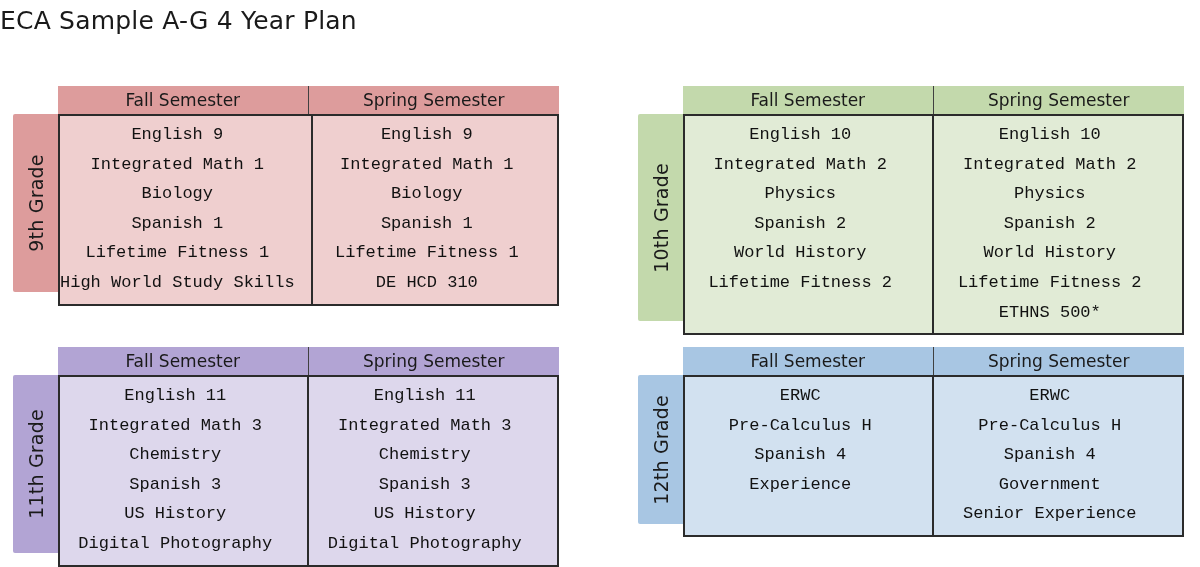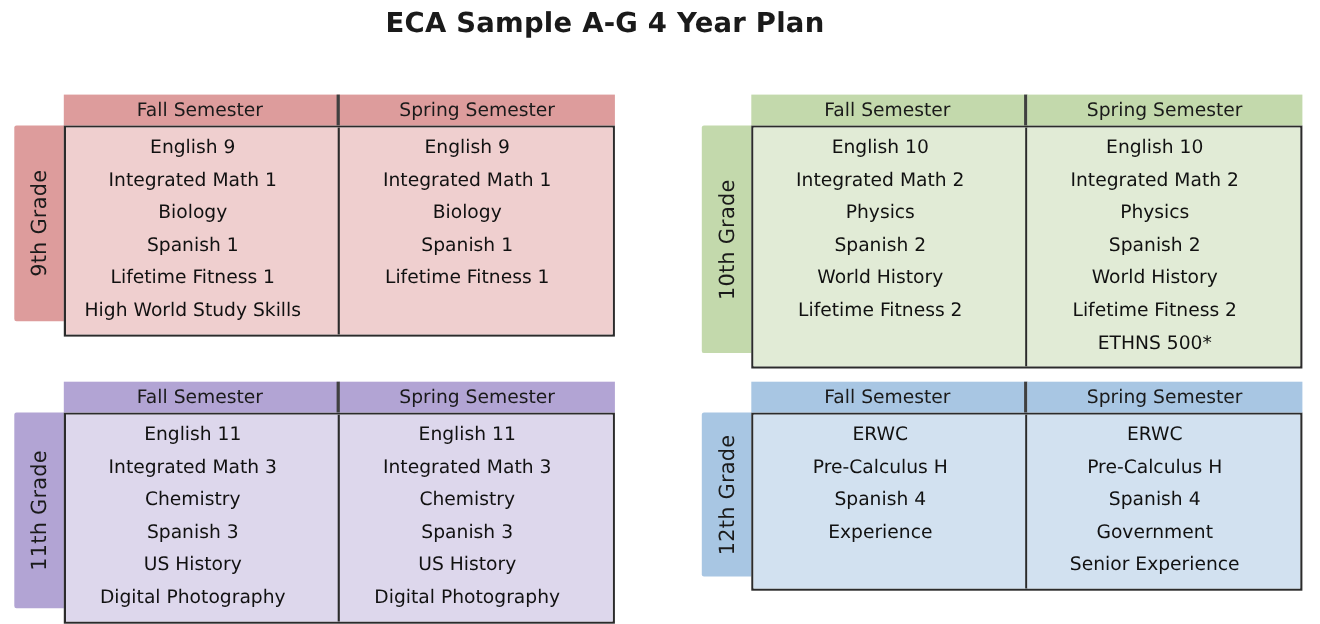--- a/index.html
+++ b/index.html
@@ -13,25 +13,25 @@
     position: relative;
     font-family: "DejaVu Sans", sans-serif;
     overflow: hidden;
   }
 
   #page-title {
     position: absolute;
     top: 6px;
     left: 0;
     width: 1100px;
-    text-align: center;
+    text-align: left;
     font-size: 25px;
     color: #1a1a1a;
     letter-spacing: 0.2px;
-    font-weight: 700;
+    font-weight: 400;
   }
 
   
   .plan-block {
     position: absolute;
   }
 
   .grade-tab {
     position: absolute;
     left: 0;
@@ -64,33 +64,34 @@
   .plan-header-cell {
     flex: 1 1 50%;
     display: flex;
     align-items: center;
     justify-content: center;
     font-size: 17px;
     color: #1a1a1a;
     box-sizing: border-box;
   }
   .plan-header-cell.left-col {
-    border-right: 3px solid #404040;
+    border-right: 1px solid #404040;
   }
 
   .plan-body {
     display: flex;
     width: 100%;
     box-sizing: border-box;
     border: 2px solid #2b2b2b;
   }
   .plan-col {
     flex: 1 1 50%;
     box-sizing: border-box;
     padding: 4px 16px 6px 0;
+    font-family: Liberation Mono, monospace;
   }
   .plan-col.left-col {
     border-right: 2px solid #2b2b2b;
   }
   .course-cell {
     text-align: center;
     font-size: 17px;
     color: #111111;
     line-height: 29.6px;
     white-space: nowrap;
@@ -130,20 +131,21 @@
           <div class="course-cell">Spanish 1</div>
           <div class="course-cell">Lifetime Fitness 1</div>
           <div class="course-cell">High World Study Skills</div>
         </div>
       <div class="plan-col" style="background: rgb(239, 207, 207);">
           <div class="course-cell">English 9</div>
           <div class="course-cell">Integrated Math 1</div>
           <div class="course-cell">Biology</div>
           <div class="course-cell">Spanish 1</div>
           <div class="course-cell">Lifetime Fitness 1</div>
+          <div class="course-cell">DE HCD 310</div>
         </div>
     </div>
   </div>
 </div>
 
 <div class="plan-block" id="block-10">
   <div class="grade-tab" style="background: rgb(195, 217, 172);">
     <span class="grade-tab-label">10th Grade</span>
   </div>
   <div class="plan-table">

